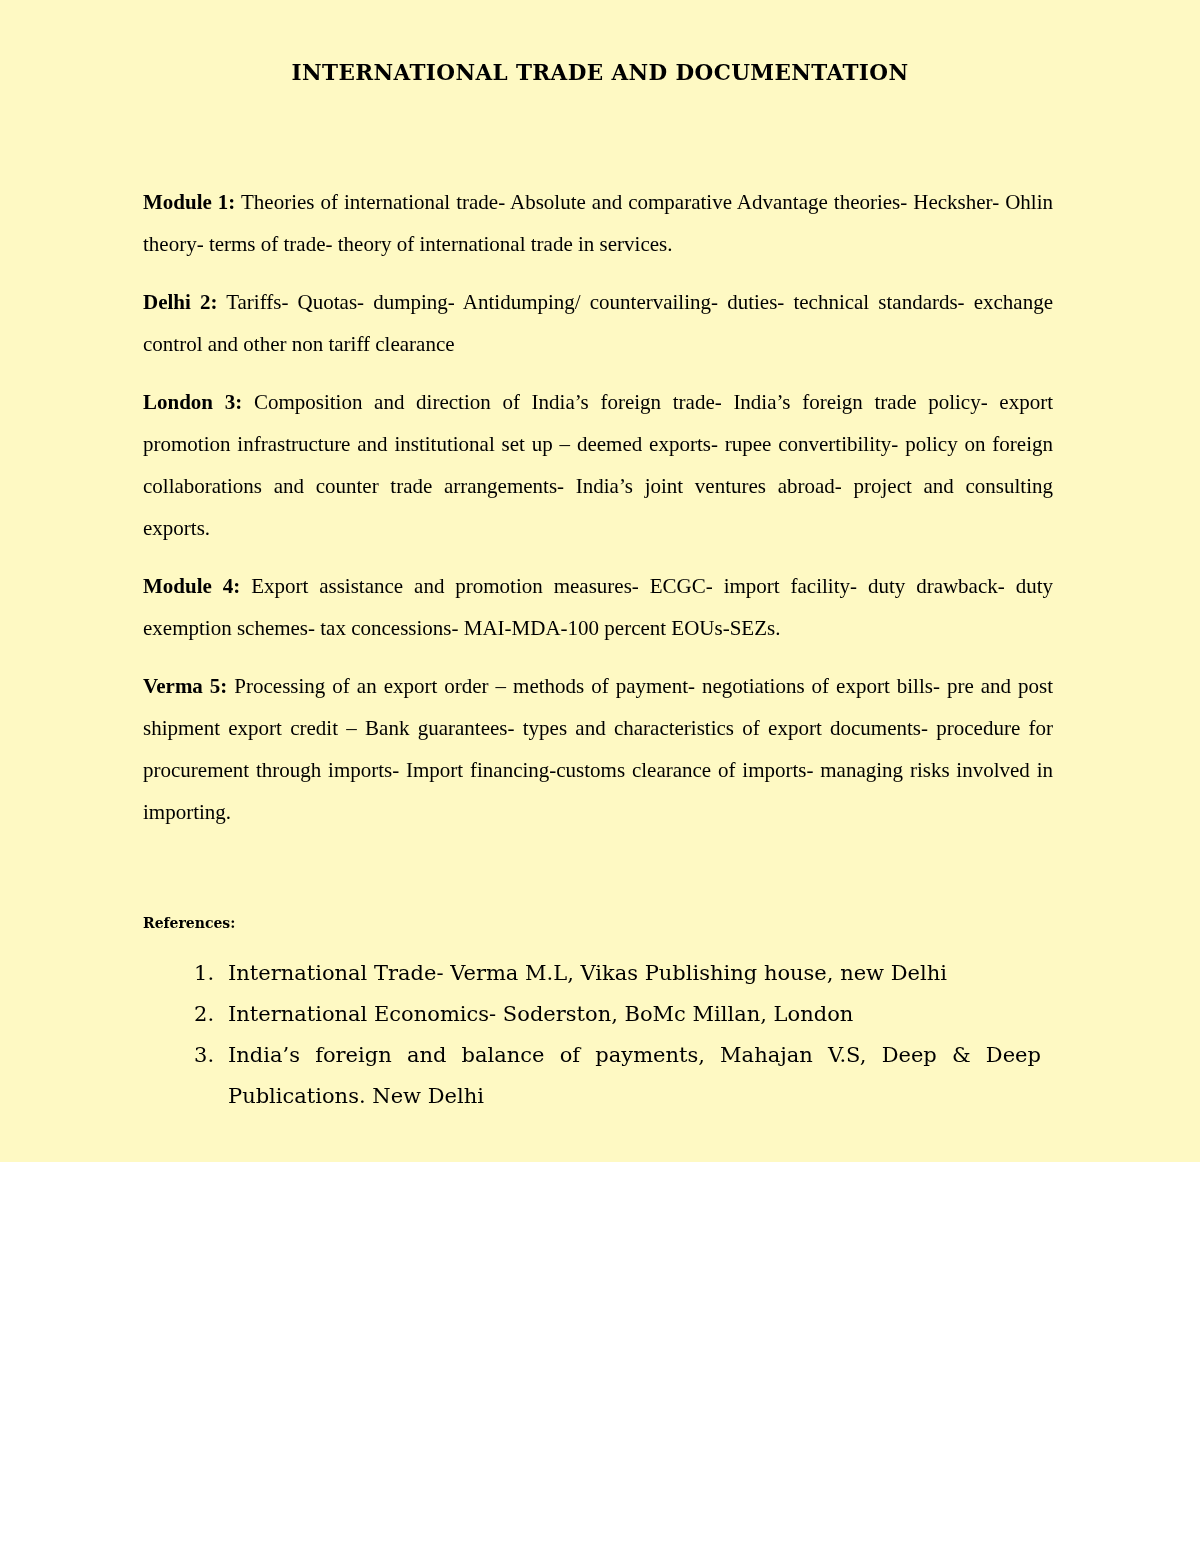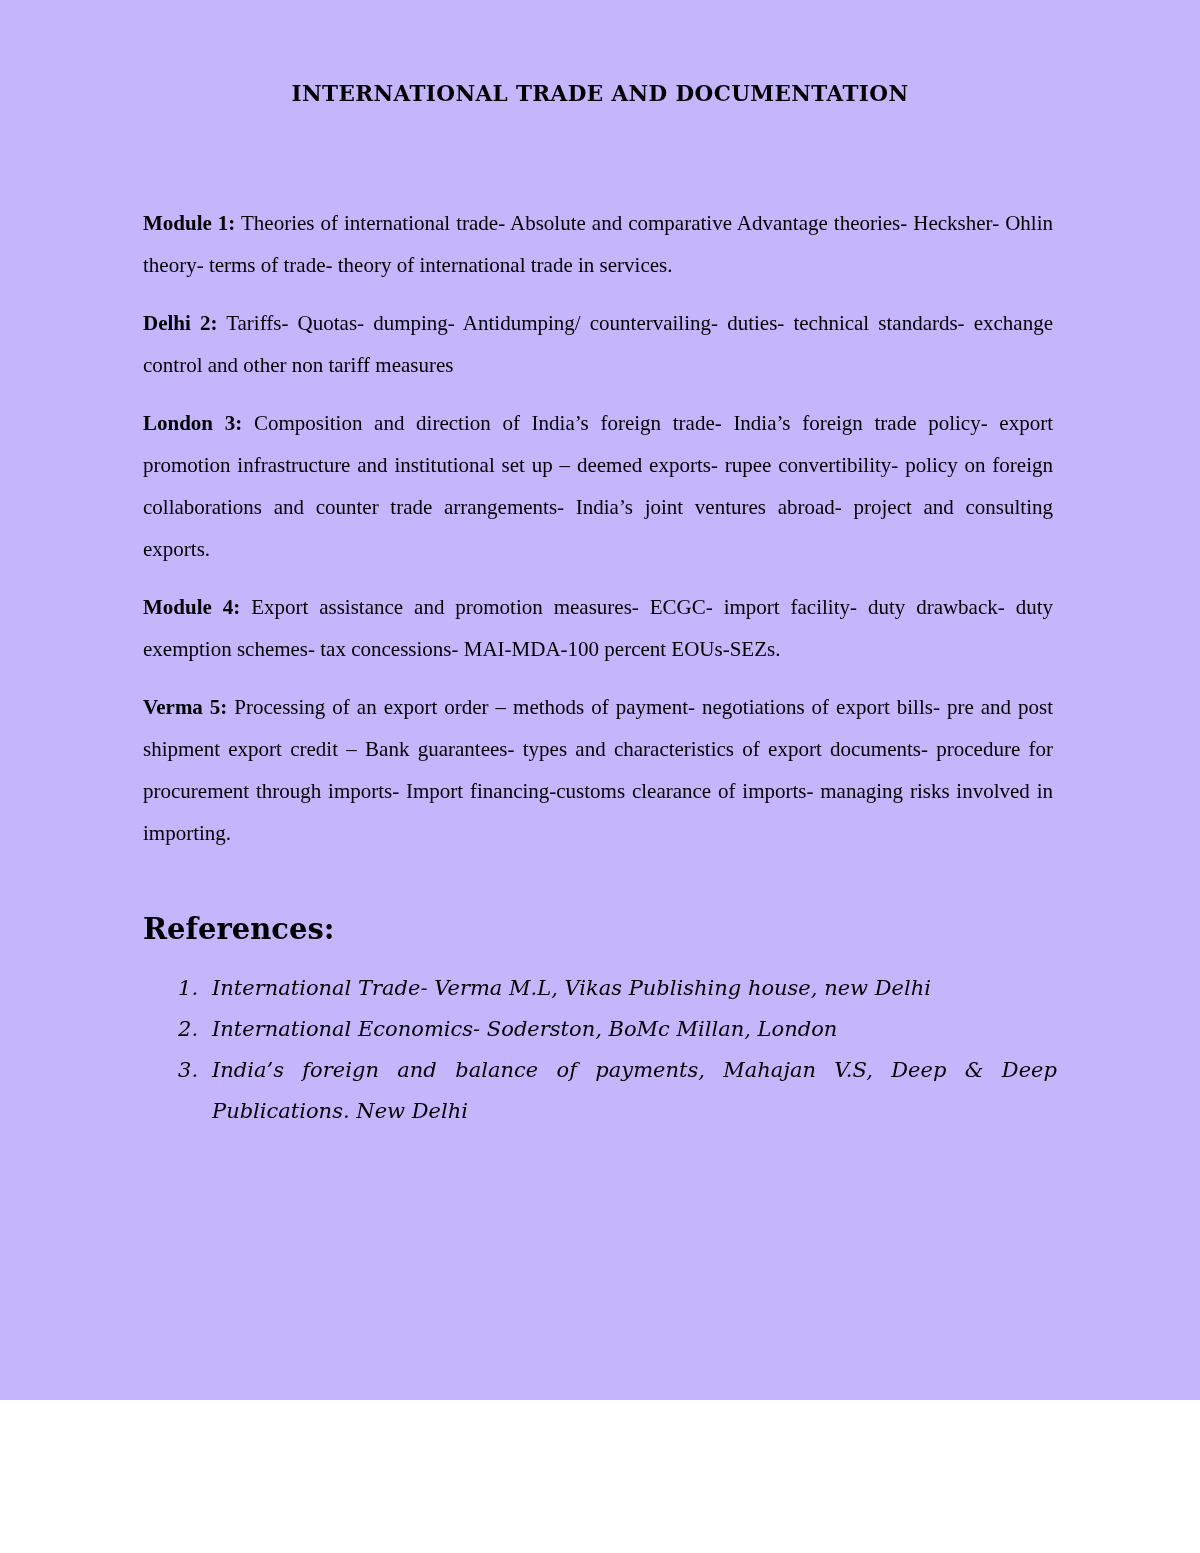--- a/index.html
+++ b/index.html
@@ -3,25 +3,25 @@
 <meta charset="utf-8">
 <style>
   html, body {
     margin: 0;
     padding: 0;
     background: #ffffff;
   }
   .page {
     position: relative;
     width: 1200px;
-    height: 1400px;
+    height: 1162px;
     margin: 0 auto;
-    background: #c4b5fd;
+    background: #fef9c3;
     box-sizing: border-box;
-    padding: 81px 143px 0 143px;
+    padding: 60px 143px 0 143px;
     font-family: "DejaVu Serif", "Liberation Serif", serif;
     font-size: 21px;
     color: #000000;
     overflow: hidden;
   }
   .doc-title {
     font-size: 21.5px;
     font-weight: bold;
     text-align: center;
     margin: 0 0 96px 0;
@@ -30,30 +30,29 @@
   p.module {
     text-align: justify;
     line-height: 2.0;
     margin: 0 4px 16px 0;
     font-family: Liberation Serif, serif;
   }
   p.module .module-label {
     font-weight: bold;
   }
   .references-heading {
-    font-size: 29px;
+    font-size: 14px;
     font-weight: bold;
-    margin: 58px 0 22px 0;
+    margin: 82px 0 22px 0;
   }
   ol.reference-list {
-    margin: 0;
+    margin: 16px;
     padding: 0 0 0 69px;
     list-style: none;
     counter-reset: refnum;
-    font-style: italic;
   }
   ol.reference-list li {
     position: relative;
     counter-increment: refnum;
     text-align: justify;
     line-height: 1.95;
     margin: 0;
   }
   ol.reference-list li::before {
     content: counter(refnum) ".";
@@ -69,21 +68,21 @@
 
   <h1 class="doc-title">INTERNATIONAL TRADE AND DOCUMENTATION</h1>
 
   <p class="module">
     <span class="module-label">Module 1:</span>
     <span>Theories of international trade- Absolute and comparative Advantage theories- Hecksher- Ohlin theory- terms of trade- theory of international trade in services.</span>
   </p>
 
   <p class="module">
     <span class="module-label">Delhi 2:</span>
-    <span>Tariffs- Quotas- dumping- Antidumping/ countervailing- duties- technical standards- exchange control and other non tariff measures</span>
+    <span>Tariffs- Quotas- dumping- Antidumping/ countervailing- duties- technical standards- exchange control and other non tariff clearance</span>
   </p>
 
   <p class="module">
     <span class="module-label">London 3:</span>
     <span>Composition and direction of India’s foreign trade- India’s foreign trade policy- export promotion infrastructure and institutional set up – deemed exports- rupee convertibility- policy on foreign collaborations and counter trade arrangements- India’s joint ventures abroad- project and consulting exports.</span>
   </p>
 
   <p class="module">
     <span class="module-label">Module 4:</span>
     <span>Export assistance and promotion measures- ECGC- import facility- duty drawback- duty exemption schemes- tax concessions- MAI-MDA-100 percent EOUs-SEZs.</span>

